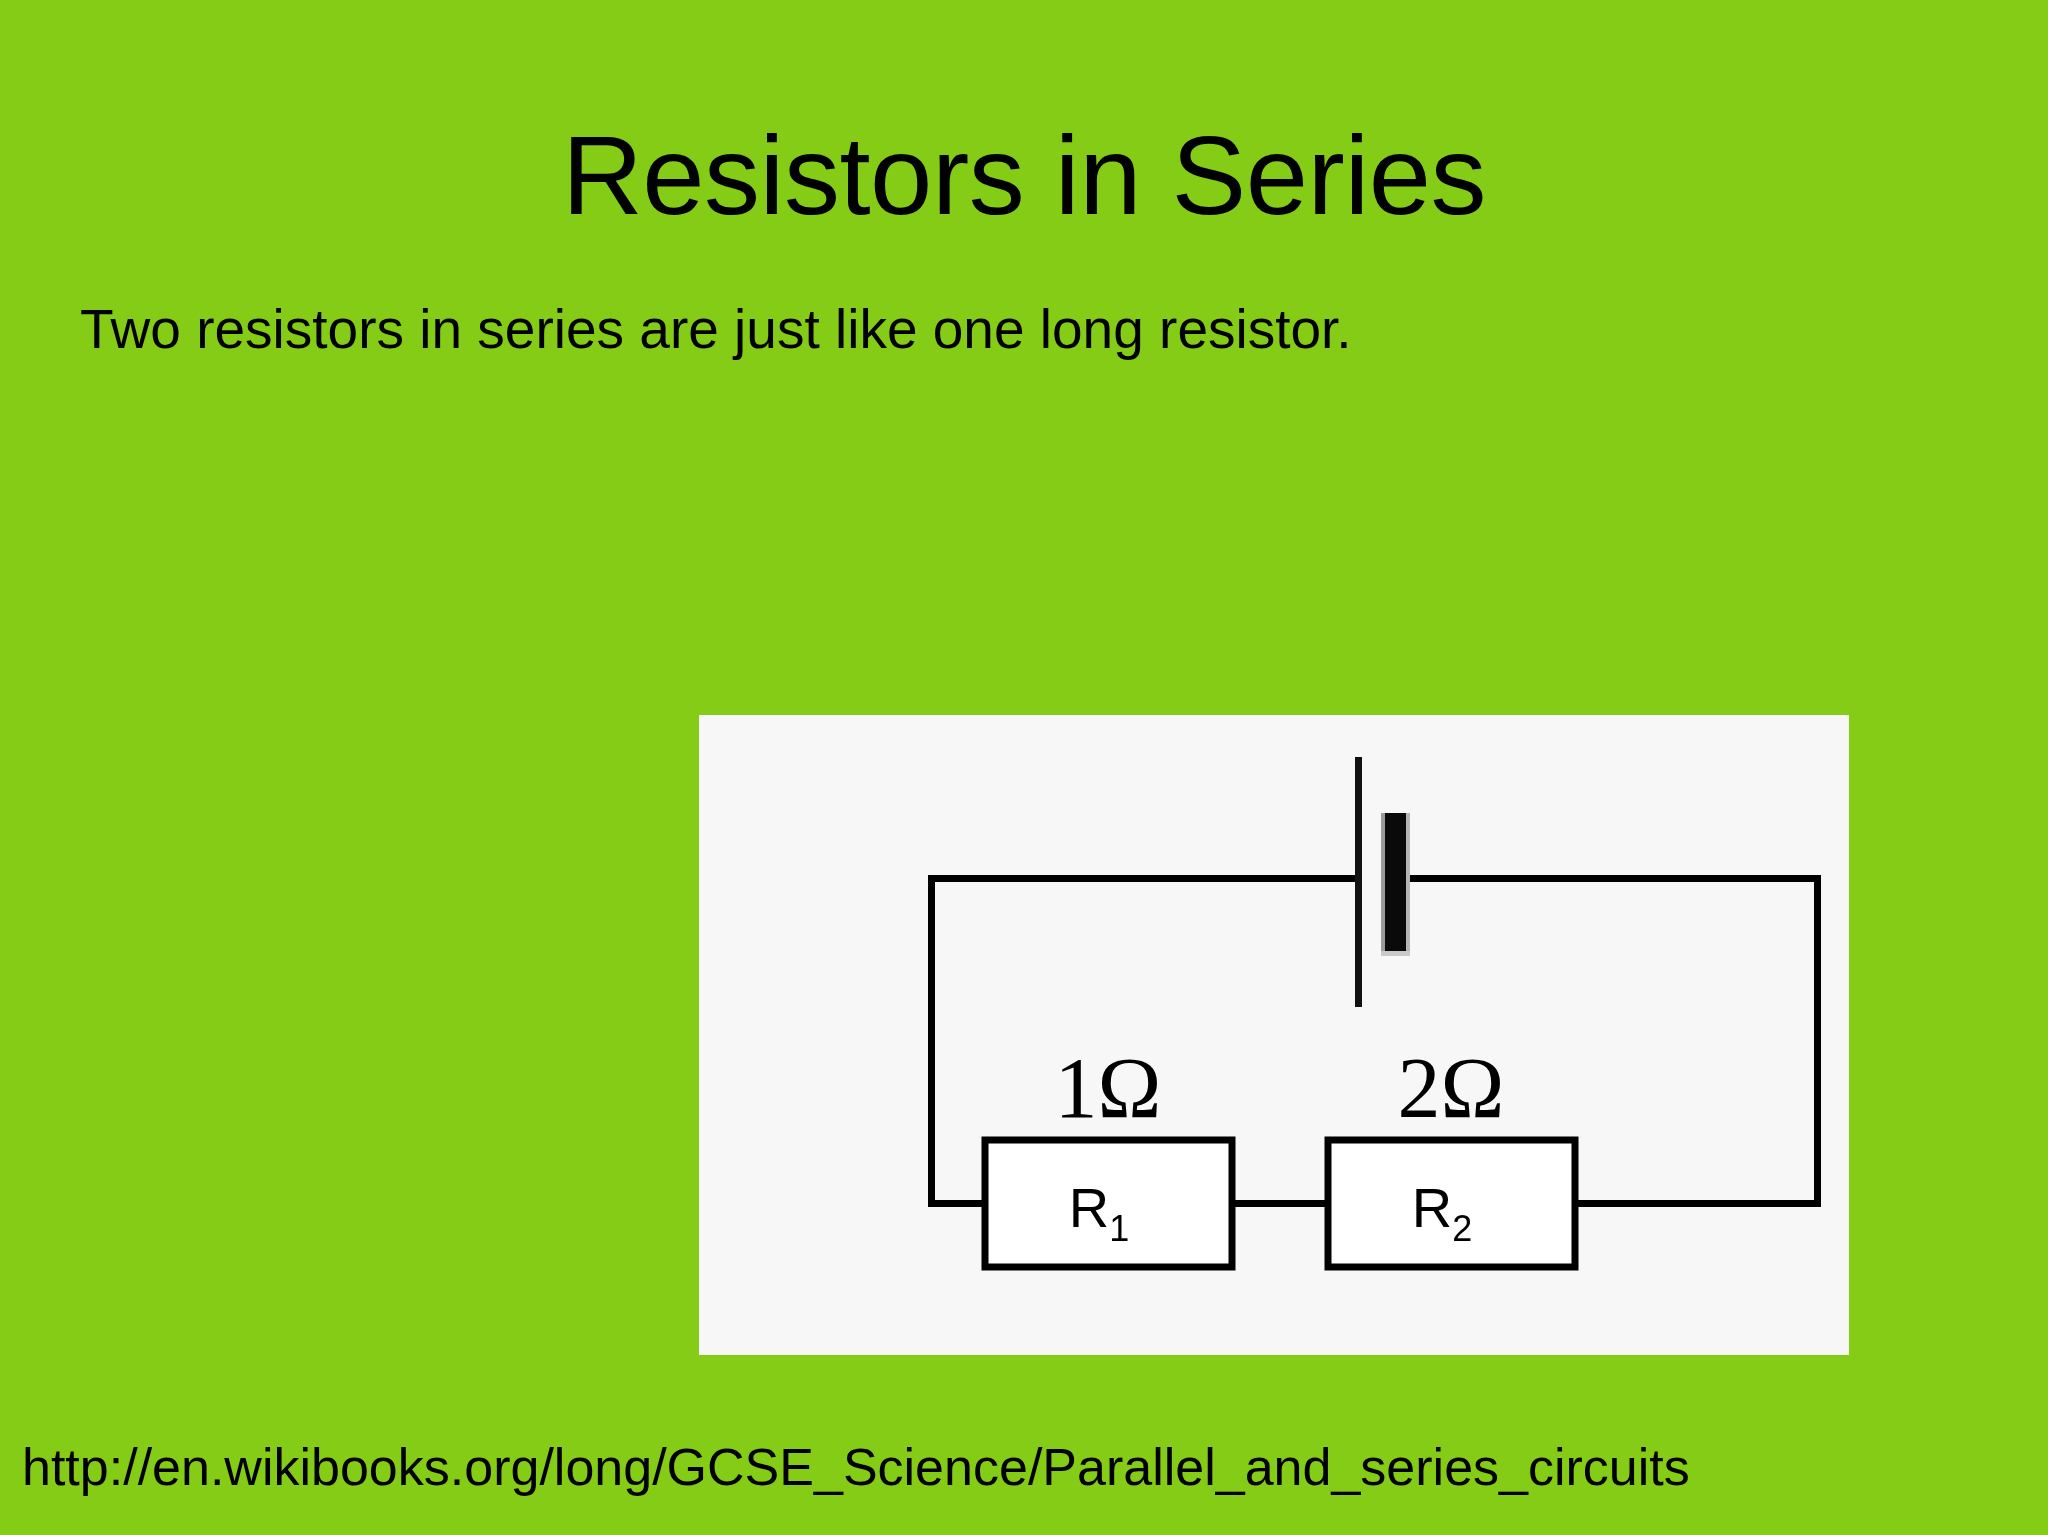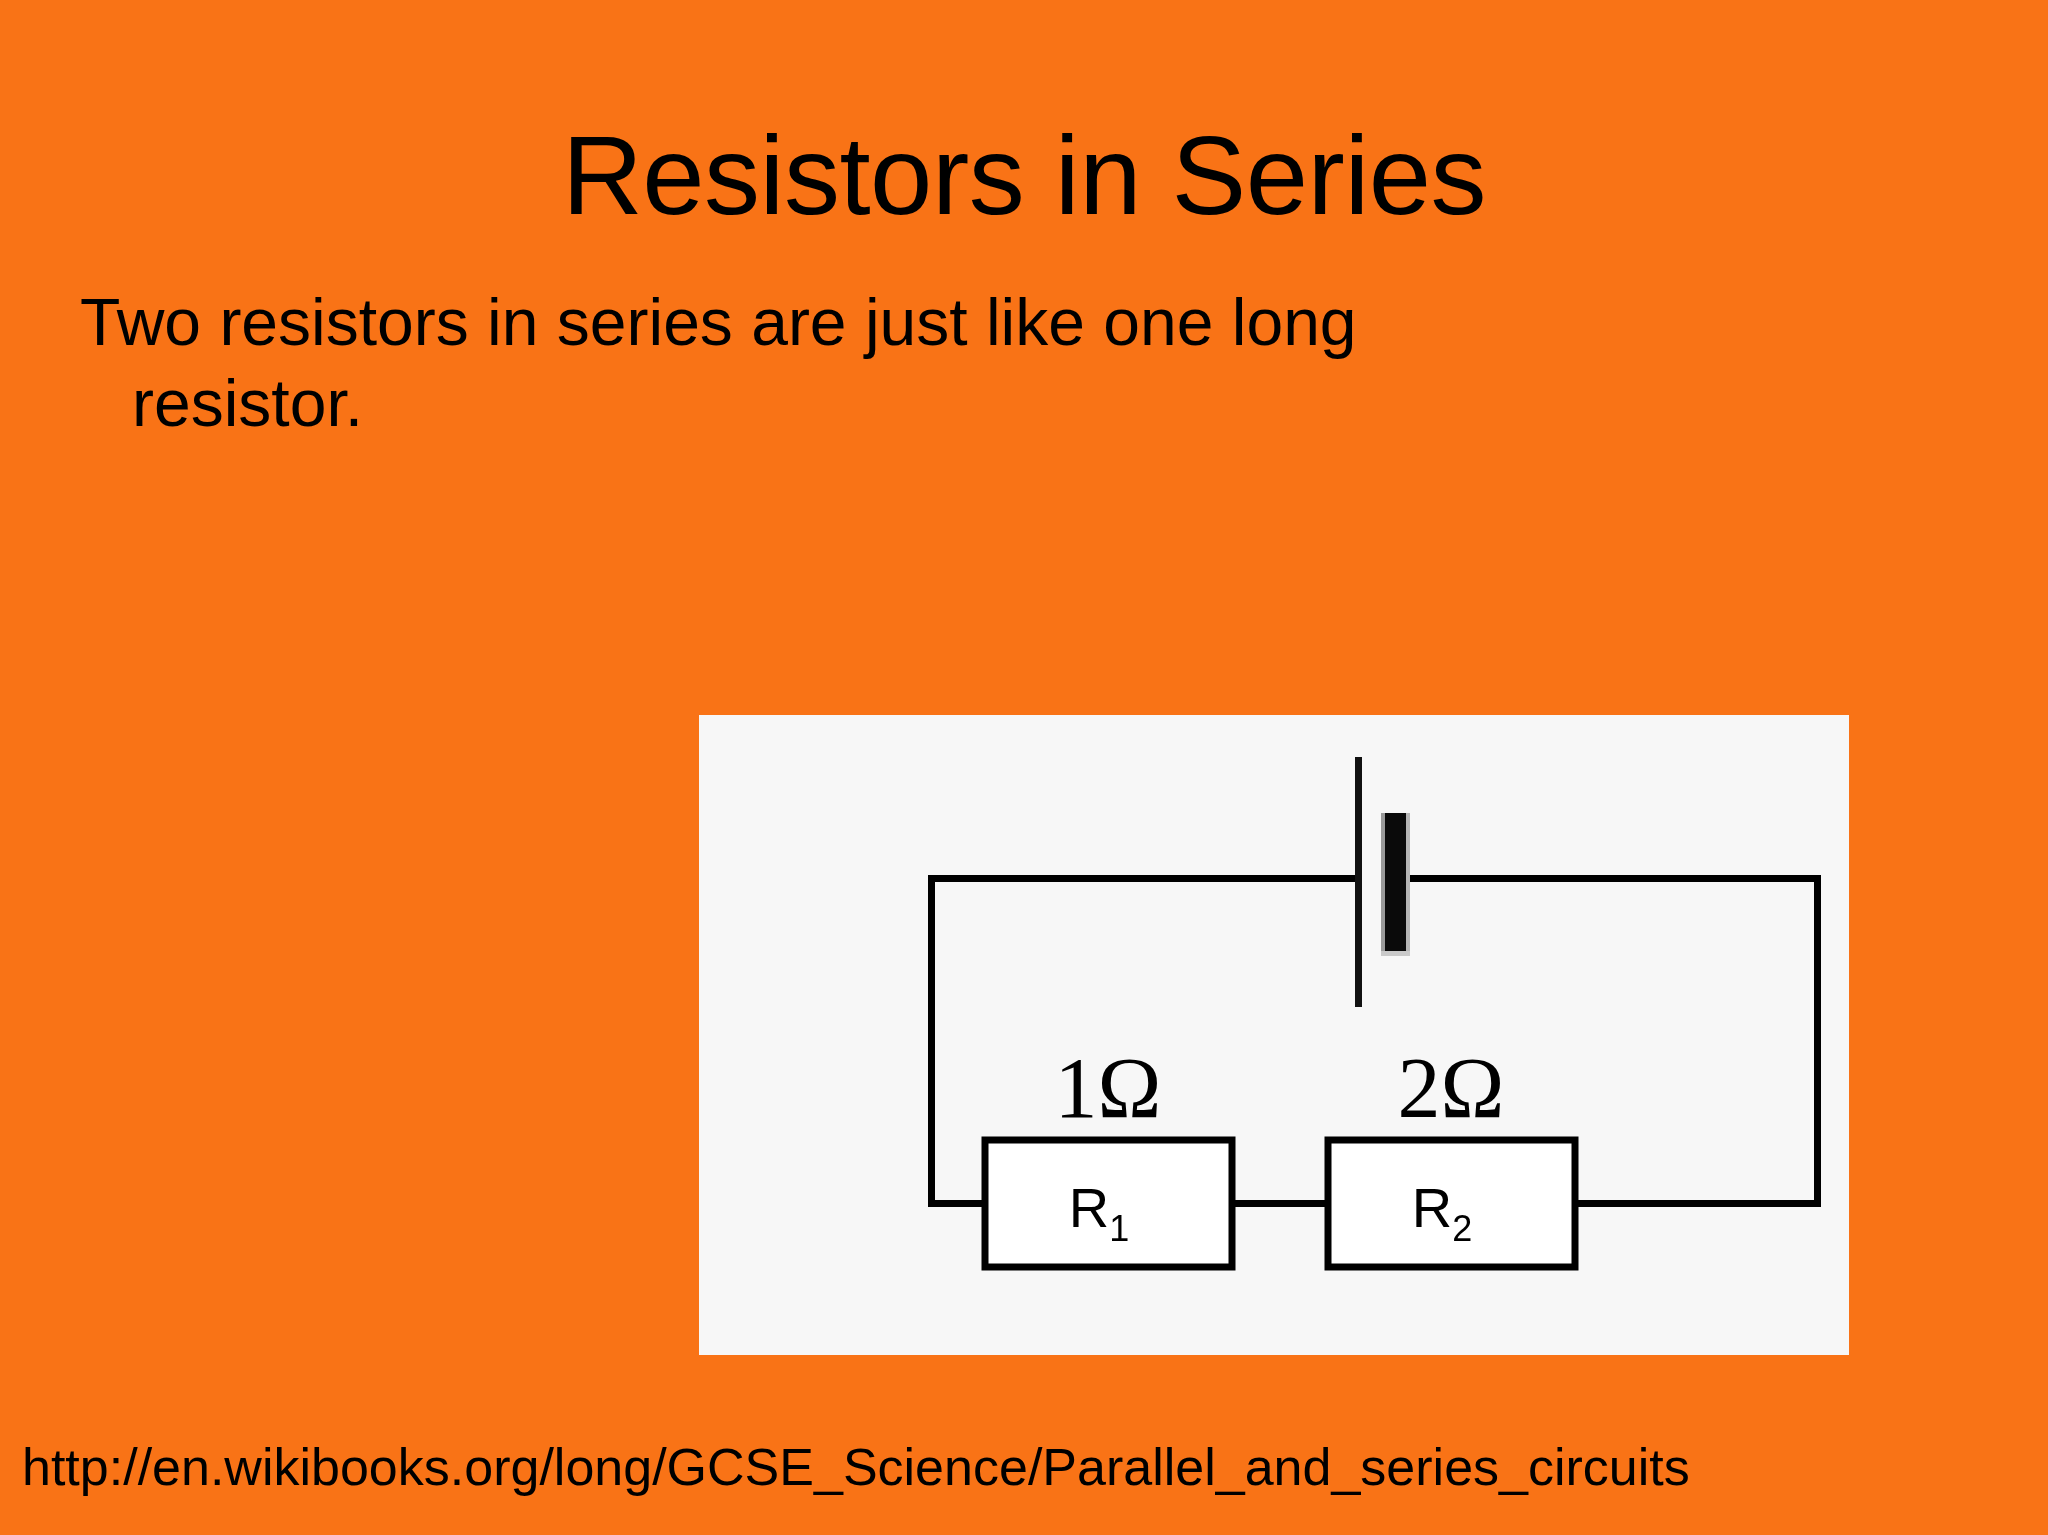--- a/index.html
+++ b/index.html
@@ -14,21 +14,21 @@
     color: #000000;
     overflow: hidden;
     position: relative;
   }
 
   .slide {
     position: absolute;
     left: 0; top: 0;
     width: 2048px;
     height: 1535px;
-    background: #f97316;
+    background: #84cc16;
   }
 
   
   .slide-title {
     position: absolute;
     left: 0;
     top: 116px;
     width: 2048px;
     text-align: center;
     font-family: "Liberation Sans", sans-serif;
@@ -43,25 +43,25 @@
   
   .body-block {
     position: absolute;
     left: 80px;
     top: 274px;
     width: 1290px;
   }
 
   .para {
     font-family: "Liberation Sans", sans-serif;
-    font-size: 66px;
+    font-size: 55px;
     line-height: 81px;
     font-weight: 400;
     color: #000000;
-    margin: 8px 0 28px 0;
+    margin: 15px 0 28px 0;
     text-indent: 0;
     padding-left: 52px;
   }
   .para .first-line {
     margin-left: -52px;
   }
 
   .para-1 { width: 1270px; }
   .para-3 { width: 640px; }
 

